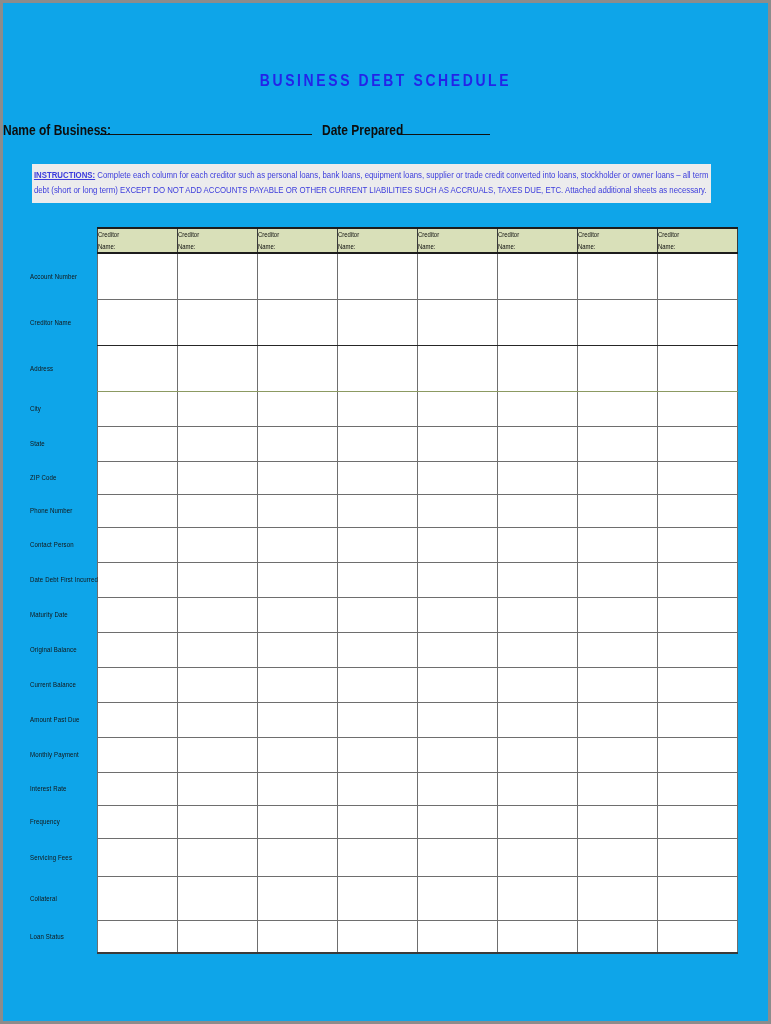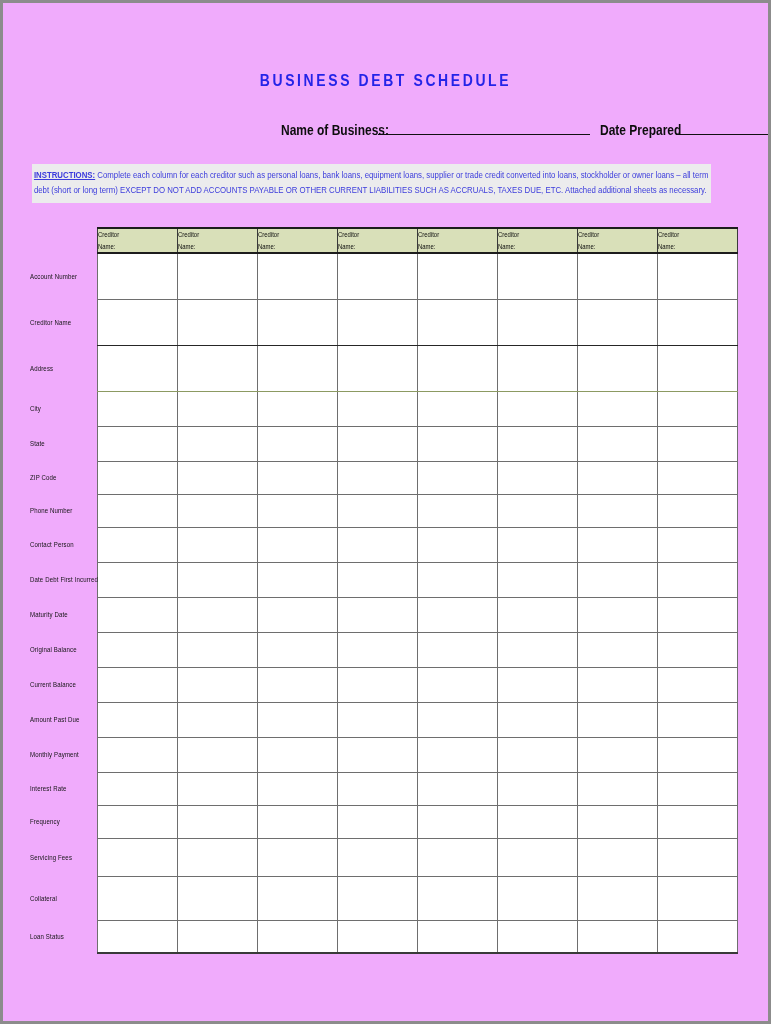--- a/index.html
+++ b/index.html
@@ -19,21 +19,21 @@
     box-sizing: border-box;
     border: 3px solid #8c8c8c;
     overflow: hidden;
   }
   .sheet {
     position: absolute;
     left: 0;
     top: 0;
     right: 0;
     bottom: 0;
-    background: #f0abfc;
+    background: #0ea5e9;
   }
 
   
   .doc-title {
     position: absolute;
     left: 0;
     right: 0;
     top: 68px;
     text-align: center;
     color: #2424e8;
@@ -45,21 +45,21 @@
     transform-origin: center center;
     white-space: nowrap;
   }
 
   
   .namebar {
     position: absolute;
     left: 0;
     right: 0;
     top: 118px;
-    text-align: right;
+    text-align: left;
     white-space: nowrap;
     font-size: 0;
   }
   .namebar .lbl {
     display: inline-block;
     font-family: "Liberation Sans", sans-serif;
     font-weight: bold;
     font-size: 15px;
     color: #0d0d0d;
     transform: scaleX(0.80);

